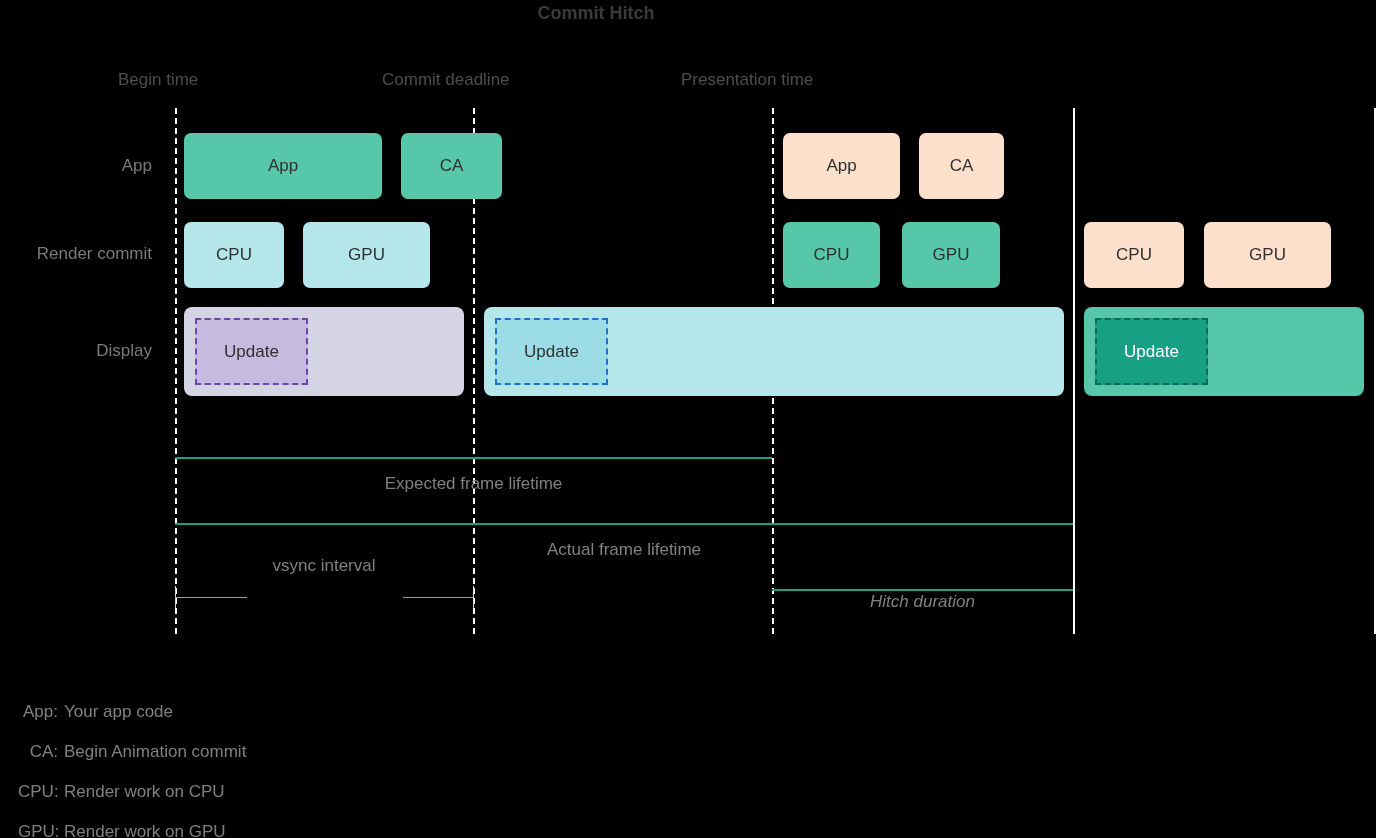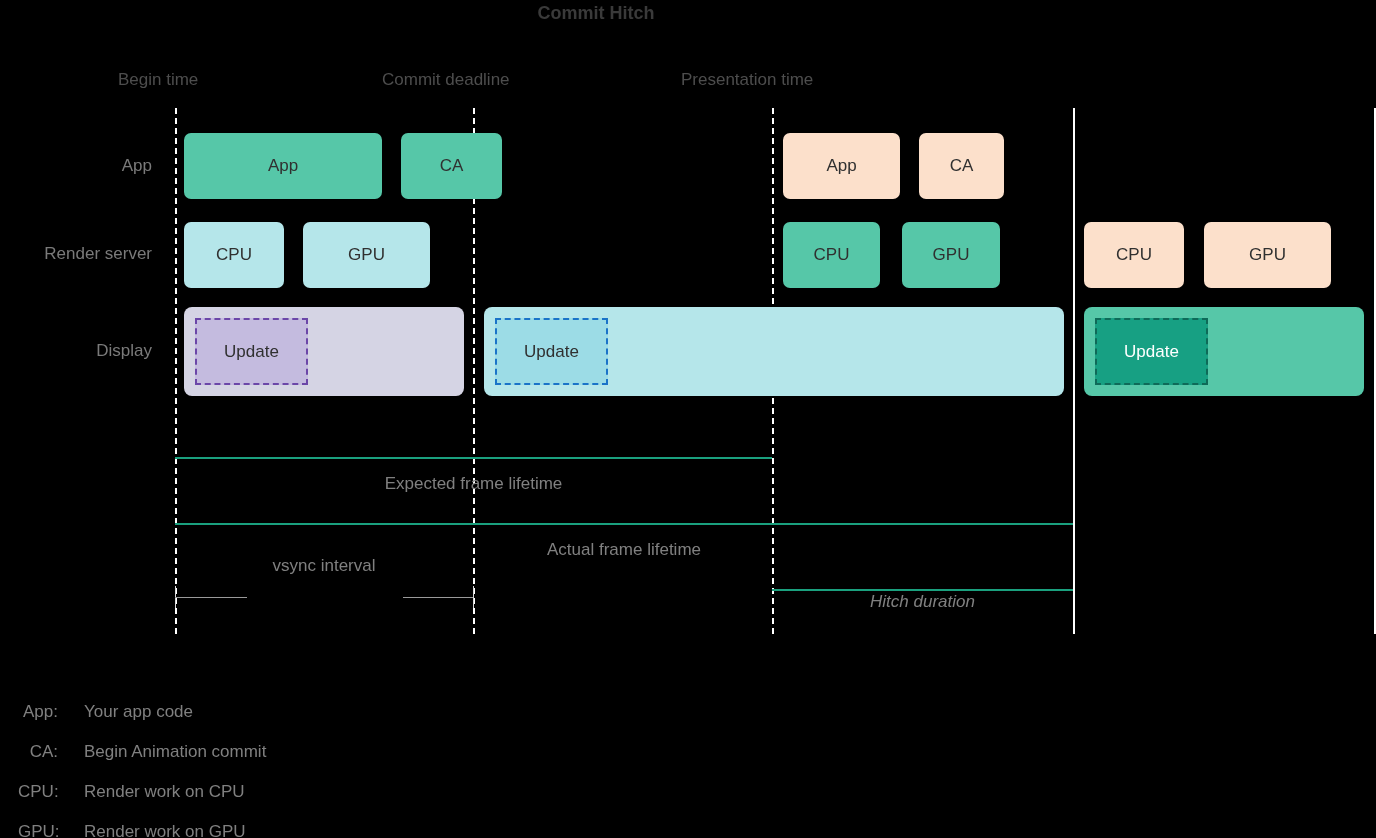--- a/index.html
+++ b/index.html
@@ -60,35 +60,35 @@
   .gline{position:absolute;height:0;border-top:1.5px solid #9a9a9a;}
   .gcap{position:absolute;width:0;border-left:1.5px solid #d8d8d8;}
 
   
   .legend{position:absolute;left:0;top:692px;width:300px;}
   .legend-row{
     font-size:17px;color:#808080;line-height:40px;height:40px;
     display:flex;white-space:nowrap;padding-left:18px;
   }
   .legend-key{width:40px;text-align:right;flex:none;}
-  .legend-val{padding-left:6px;margin-left:20px;}
+  .legend-val{padding-left:6px;}
 </style>
 </head>
 <body>
 
 <div class="stage">
 
   <div class="title" style="top:2px;">Commit Hitch</div>
 
   <div class="colhead" style="left:118px;top:70px;">Begin time</div>
   <div class="colhead" style="left:382px;top:70px;">Commit deadline</div>
   <div class="colhead" style="left:681px;top:70px;">Presentation time</div>
 
   <div class="rowlabel" style="left:0;top:156px;width:152px;">App</div>
-  <div class="rowlabel" style="left:0;top:244px;width:152px;">Render server</div>
+  <div class="rowlabel" style="left:0;top:244px;width:152px;">Render commit</div>
   <div class="rowlabel" style="left:0;top:341px;width:152px;">Display</div>
 
   <div class="vline dashed" style="left:175px;top:108px;height:526px;"></div>
   <div class="vline dashed" style="left:473px;top:108px;height:526px;"></div>
   <div class="vline dashed" style="left:772px;top:108px;height:526px;"></div>
   <div class="vline solid" style="left:1073px;top:108px;height:526px;"></div>
   <div class="vline solid" style="left:1374px;top:108px;height:526px;"></div>
 
   <div class="blk" style="left:184px;top:133px;width:198px;height:66px;background:#56c7a8;">
     <span class="blk-label">App</span>

